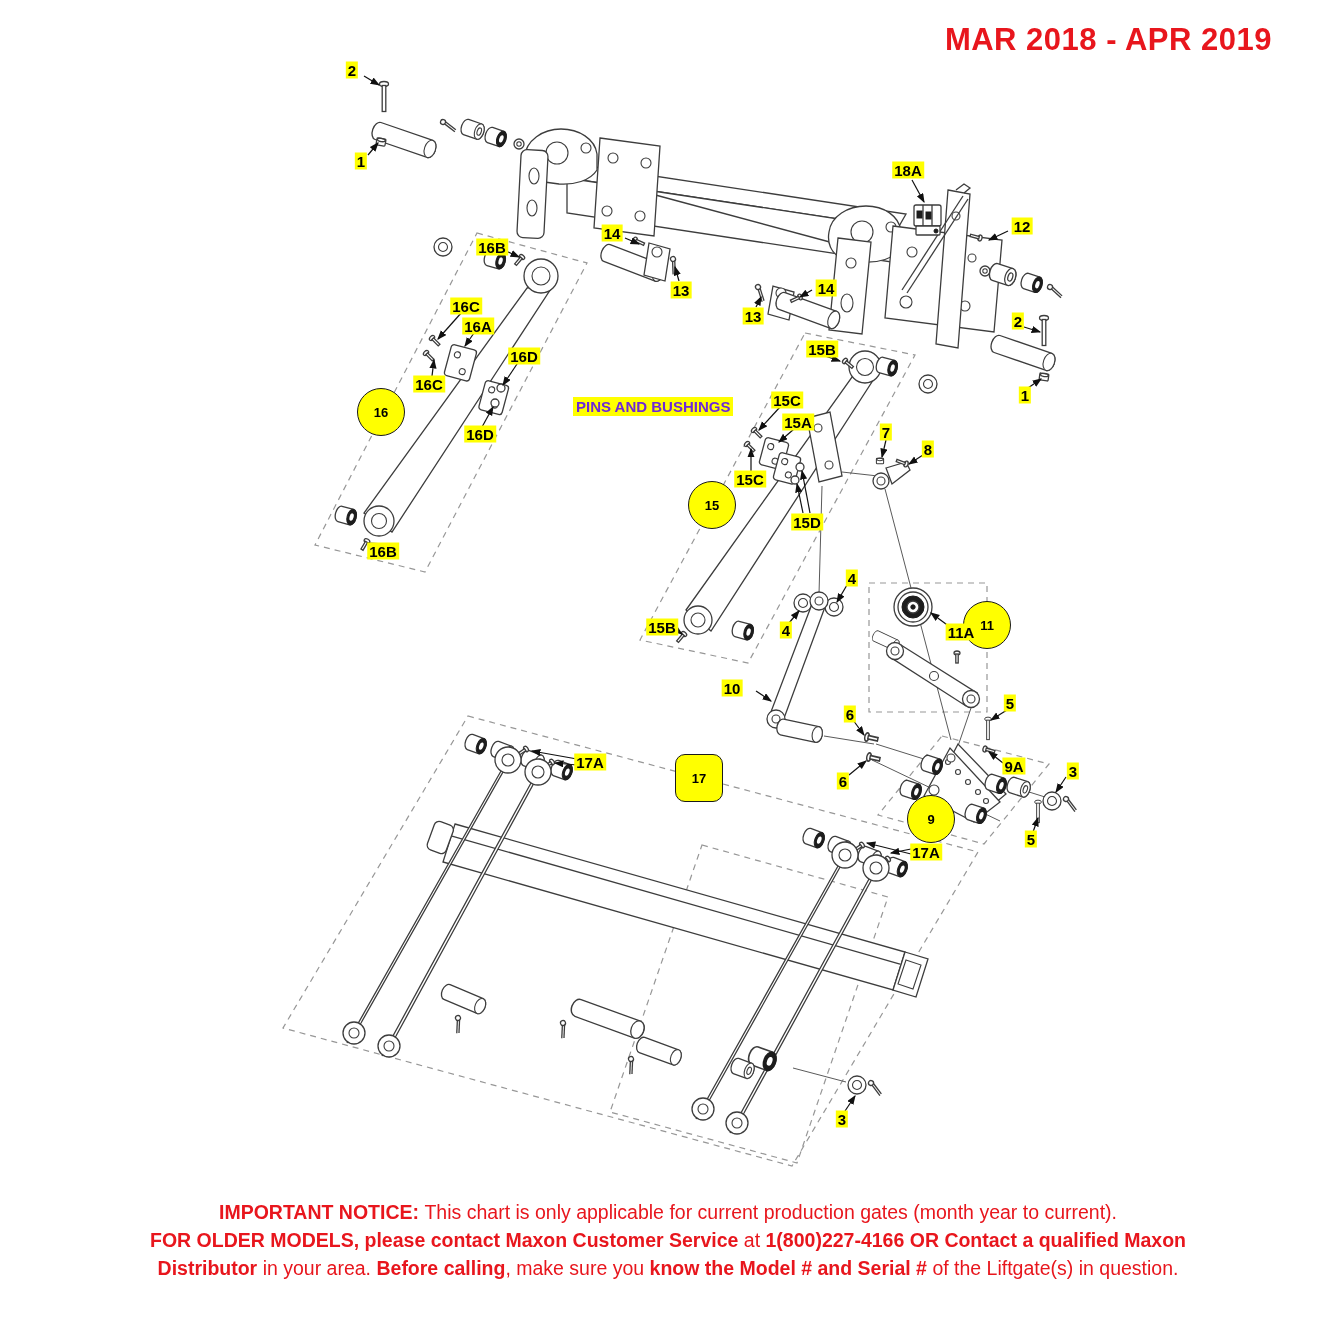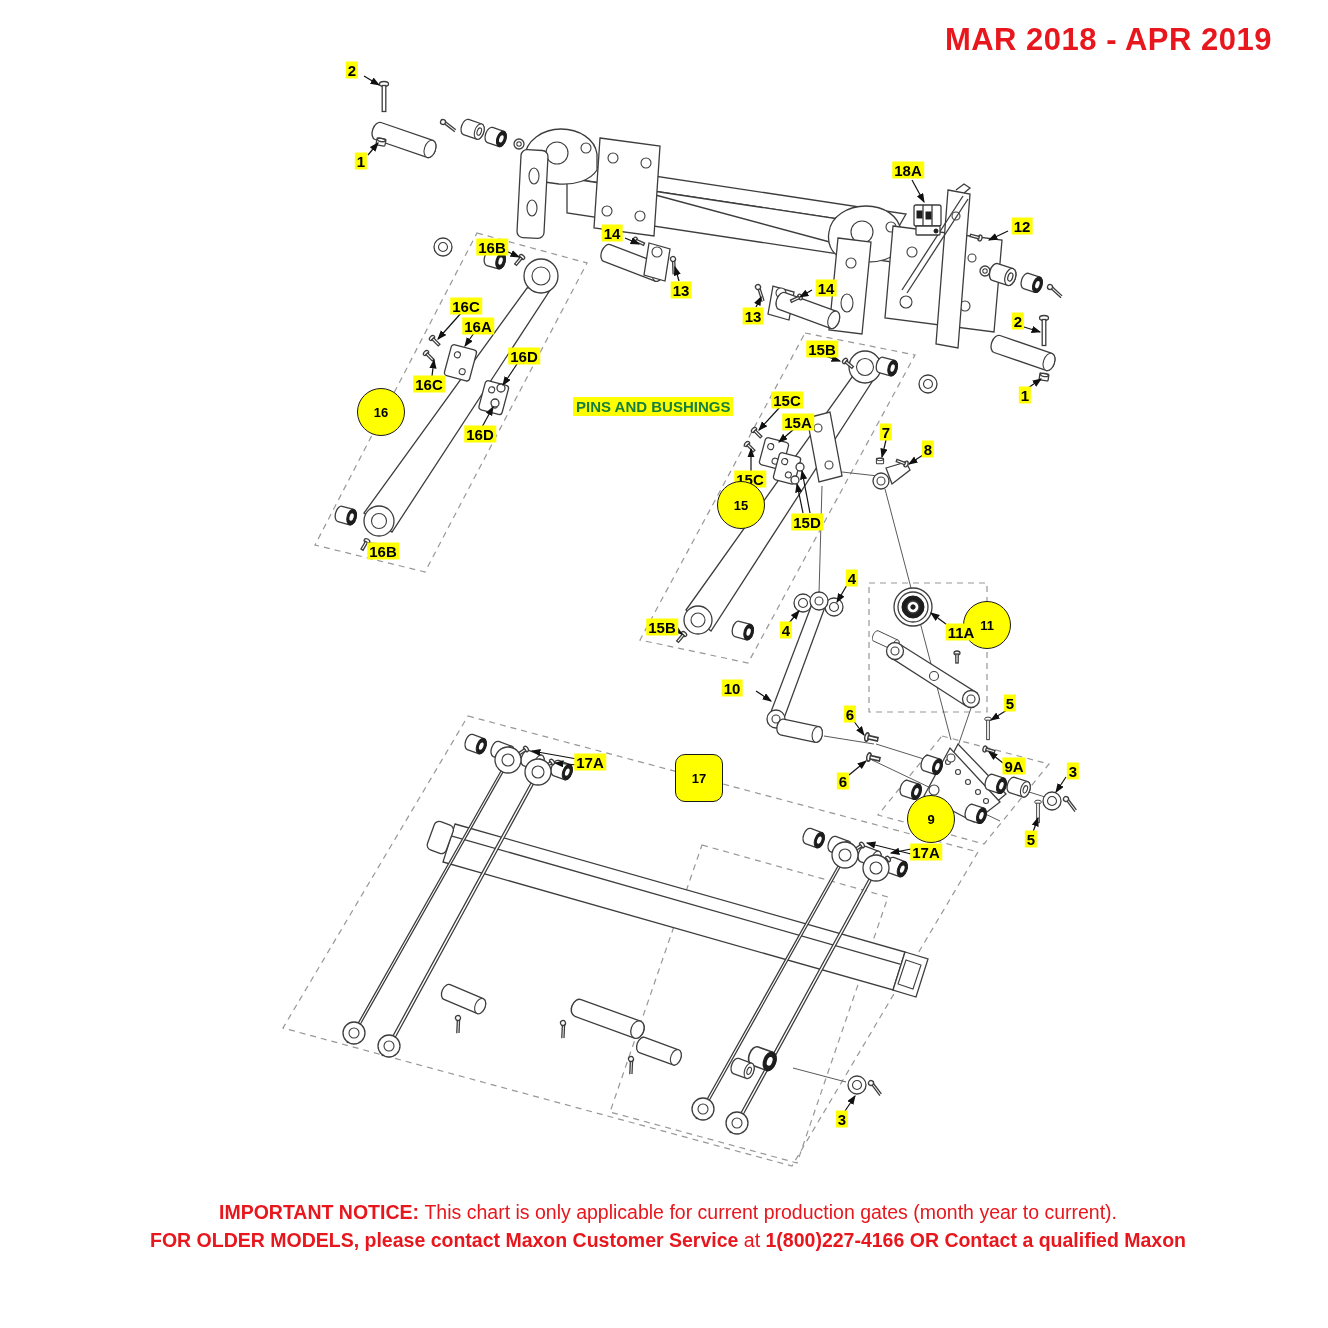--- a/index.html
+++ b/index.html
@@ -10,21 +10,21 @@
   .part{fill:#fff;stroke:var(--line);stroke-width:1.3;}
   .ln{fill:none;stroke:var(--line);stroke-width:1.3;}
   .thin{fill:none;stroke:#5a5a5a;stroke-width:1;}
   .dash{fill:none;stroke:#979797;stroke-width:1.2;stroke-dasharray:6 5;}
   .dark{fill:#1d1d1d;stroke:#1d1d1d;stroke-width:1;}
   .hole{fill:#fff;stroke:var(--line);stroke-width:1.1;}
   .lead{stroke:#101010;stroke-width:1.2;fill:none;}
   .page-title{position:absolute;top:22px;right:36px;color:var(--red);
       font-size:31px;font-weight:bold;letter-spacing:.5px;white-space:nowrap;}
   .diagram-label{position:absolute;left:573px;top:397px;background:var(--yellow);
-      color:#15803d;font-size:15px;font-weight:bold;padding:1px 3px;white-space:nowrap;}
+      color:#6d28d9;font-size:15px;font-weight:bold;padding:1px 3px;white-space:nowrap;}
   .callout{position:absolute;transform:translate(-50%,-50%);background:var(--yellow);
       color:#000;font-size:15px;font-weight:bold;line-height:17px;padding:0 2px;
       white-space:nowrap;z-index:3;}
   .callout.circled{border:1.6px solid #1a1a1a;border-radius:50%;width:22px;height:22px;
       padding:12px;display:flex;align-items:center;justify-content:center;font-size:13px;}
   .notice{position:absolute;left:0;right:0;top:1198px;text-align:center;color:var(--red);
       font-size:19.5px;line-height:28px;padding-left:28px;}
   .notice .b{font-weight:bold;}
 </style>
 </head>
@@ -425,21 +425,21 @@
       <div class="callout" style="left: 524px; top: 356px;">16D</div>
       <div class="callout" style="left: 429px; top: 384px;">16C</div>
       <div class="callout" style="left: 1025px; top: 395px;">1</div>
       <div class="callout" style="left: 787px; top: 400px;">15C</div>
       <div class="callout circled" style="left: 381px; top: 412px;">16</div>
       <div class="callout" style="left: 798px; top: 422px;">15A</div>
       <div class="callout" style="left: 480px; top: 434px;">16D</div>
       <div class="callout" style="left: 886px; top: 432px;">7</div>
       <div class="callout" style="left: 928px; top: 449px;">8</div>
       <div class="callout" style="left: 750px; top: 479px;">15C</div>
-      <div class="callout circled" style="left: 712px; top: 505px; margin-left: 29px;">15</div>
+      <div class="callout circled" style="left: 712px; top: 505px;">15</div>
       <div class="callout" style="left: 807px; top: 522px;">15D</div>
       <div class="callout" style="left: 852px; top: 578px;">4</div>
       <div class="callout circled" style="left: 987px; top: 625px;">11</div>
       <div class="callout" style="left: 961px; top: 632px;">11A</div>
       <div class="callout" style="left: 786px; top: 630px;">4</div>
       <div class="callout" style="left: 662px; top: 627px;">15B</div>
       <div class="callout" style="left: 732px; top: 688px;">10</div>
       <div class="callout" style="left: 850px; top: 714px;">6</div>
       <div class="callout" style="left: 1010px; top: 703px;">5</div>
       <div class="callout" style="left: 590px; top: 762px;">17A</div>
@@ -449,15 +449,16 @@
       <div class="callout" style="left: 1073px; top: 771px;">3</div>
       <div class="callout circled" style="left: 931px; top: 819px;">9</div>
       <div class="callout" style="left: 1031px; top: 839px;">5</div>
       <div class="callout" style="left: 926px; top: 852px;">17A</div>
       <div class="callout" style="left: 383px; top: 551px;">16B</div>
       <div class="callout" style="left: 842px; top: 1119px;">3</div>
     </div>
 <div class="notice" id="notice">
       <div><span class="b">IMPORTANT NOTICE: </span><span>This chart is only applicable for current production gates (month year to current).</span></div>
       <div><span class="b">FOR OLDER MODELS, please contact Maxon Customer Service</span><span> at </span><span class="b">1(800)227-4166 OR Contact a qualified Maxon</span></div>
+      <div><span class="b">Distributor</span><span> in your area. </span><span class="b">Before calling</span><span>, make sure you </span><span class="b">know the Model # and Serial #</span><span> of the Liftgate(s) in question.</span></div>
     </div>
 
 </div>
 
 </body></html>

